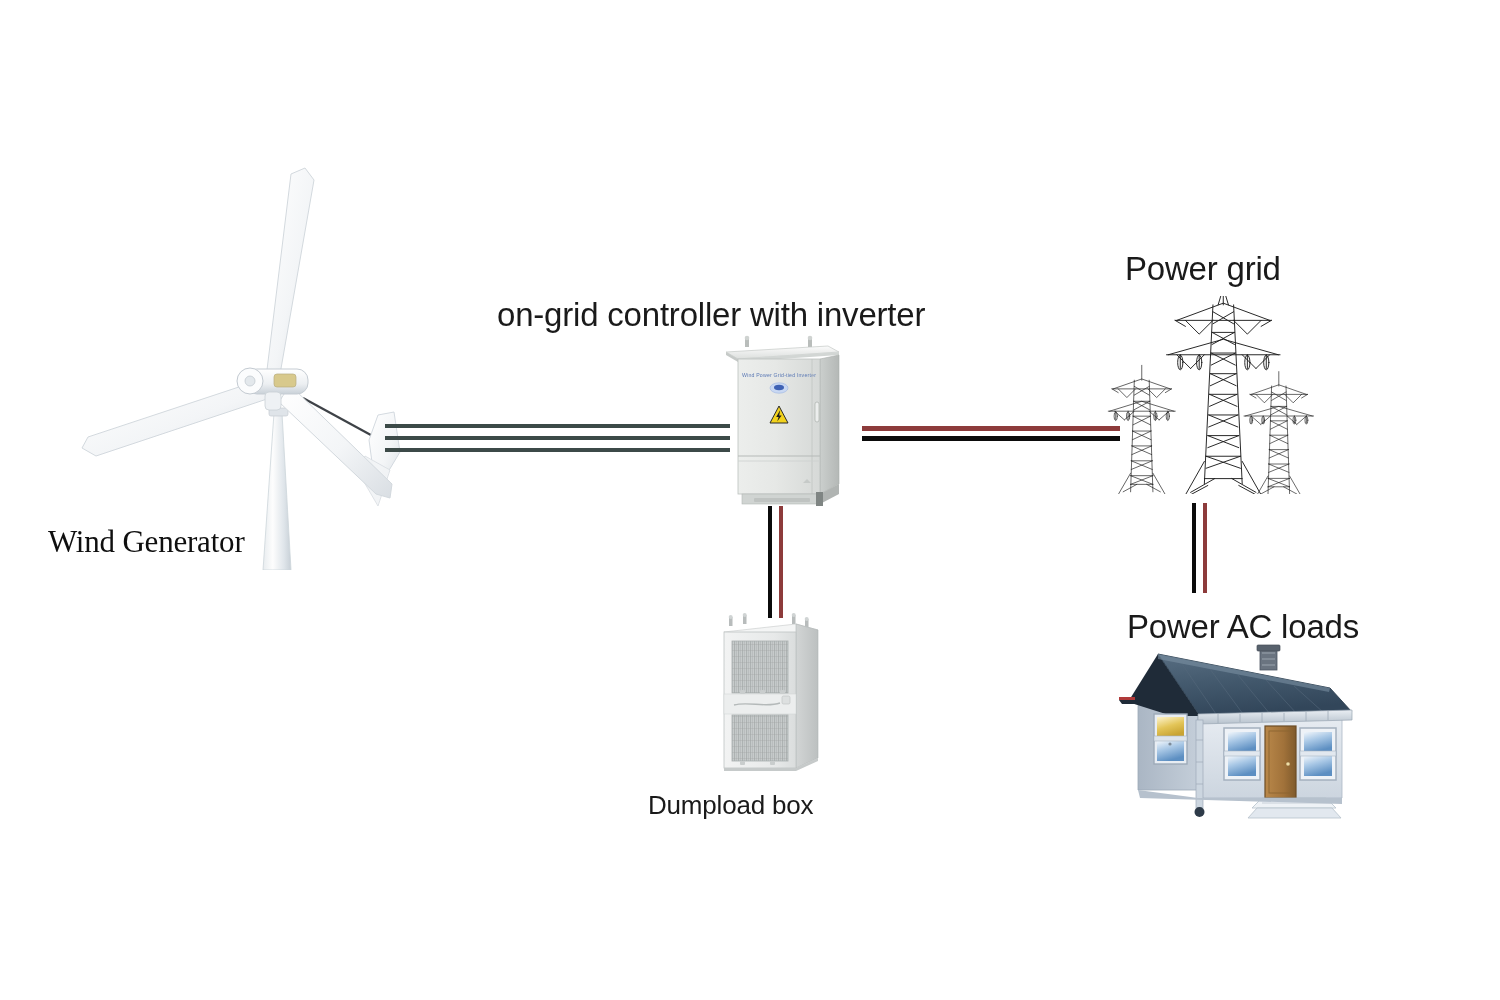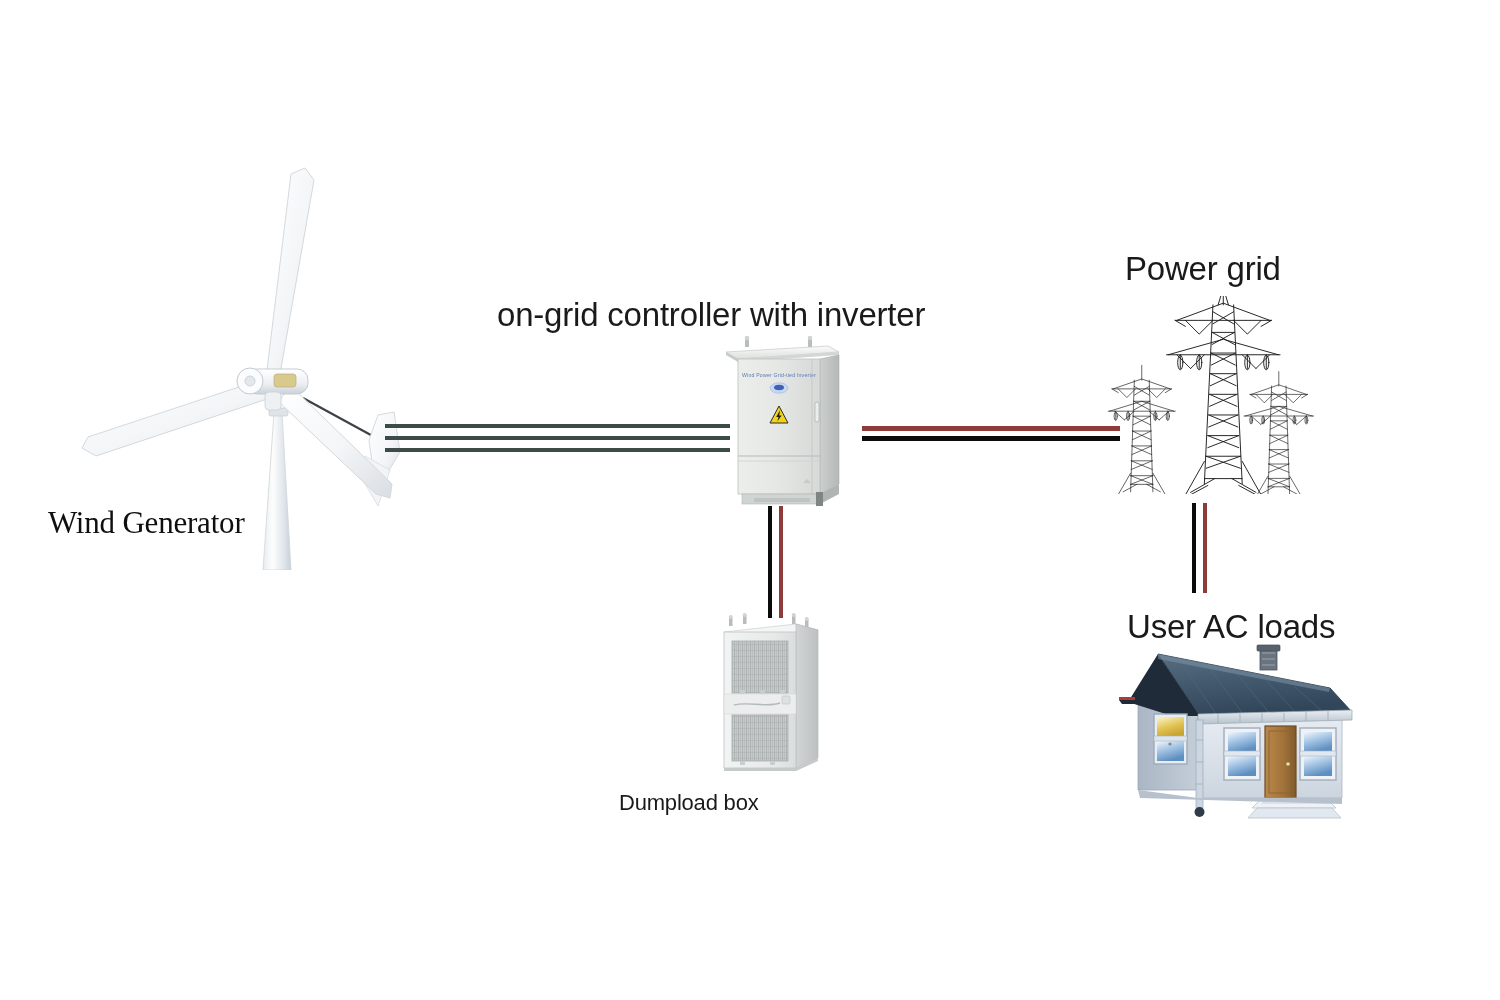--- a/index.html
+++ b/index.html
@@ -24,27 +24,28 @@
     position: absolute;
     color: #1a1a1a;
     white-space: nowrap;
     font-family: "Liberation Sans", sans-serif;
     font-weight: 400;
     letter-spacing: -0.2px;
   }
   .label.serif {
     font-family: "Liberation Serif", serif;
     color: #0f0f0f;
+    margin-top: 19px;
   }
 
   #label-wind-generator { left: 48px;  top: 505px; font-size: 31px; }
   #label-controller     { left: 497px; top: 296px; font-size: 33px; }
   #label-power-grid     { left: 1125px; top: 250px; font-size: 33px; }
   #label-user-loads     { left: 1127px; top: 608px; font-size: 33px; }
-  #label-dumpload       { left: 619px; top: 790px; font-size: 22px; }
+  #label-dumpload       { left: 648px; top: 790px; font-size: 26px; }
 
   
   .wire { position: absolute; }
 
   
   #wire-ac-3phase { left: 385px; top: 424px; width: 345px; height: 34px; }
   #wire-ac-3phase .strand {
     position: absolute; left: 0; width: 100%; height: 4px;
     background: #3c4a48;
   }
@@ -374,21 +375,21 @@
         </g>
       </g>
     </svg>
   </div>
 
   <div class="wire" id="wire-grid-house">
     <div class="strand black"></div>
     <div class="strand red"></div>
   </div>
 
-  <div class="label" id="label-user-loads">User AC loads</div>
+  <div class="label" id="label-user-loads">Power AC loads</div>
 
   <div class="art" id="art-house">
     <svg viewBox="0 0 260 190" xmlns="http://www.w3.org/2000/svg">
       <defs>
         <linearGradient id="roofG" x1="0" y1="0" x2="0.3" y2="1">
           <stop offset="0%" stop-color="#586e82"></stop>
           <stop offset="50%" stop-color="#43596d"></stop>
           <stop offset="100%" stop-color="#32465a"></stop>
         </linearGradient>
         <linearGradient id="wallFrontG" x1="0" y1="0" x2="0" y2="1">

